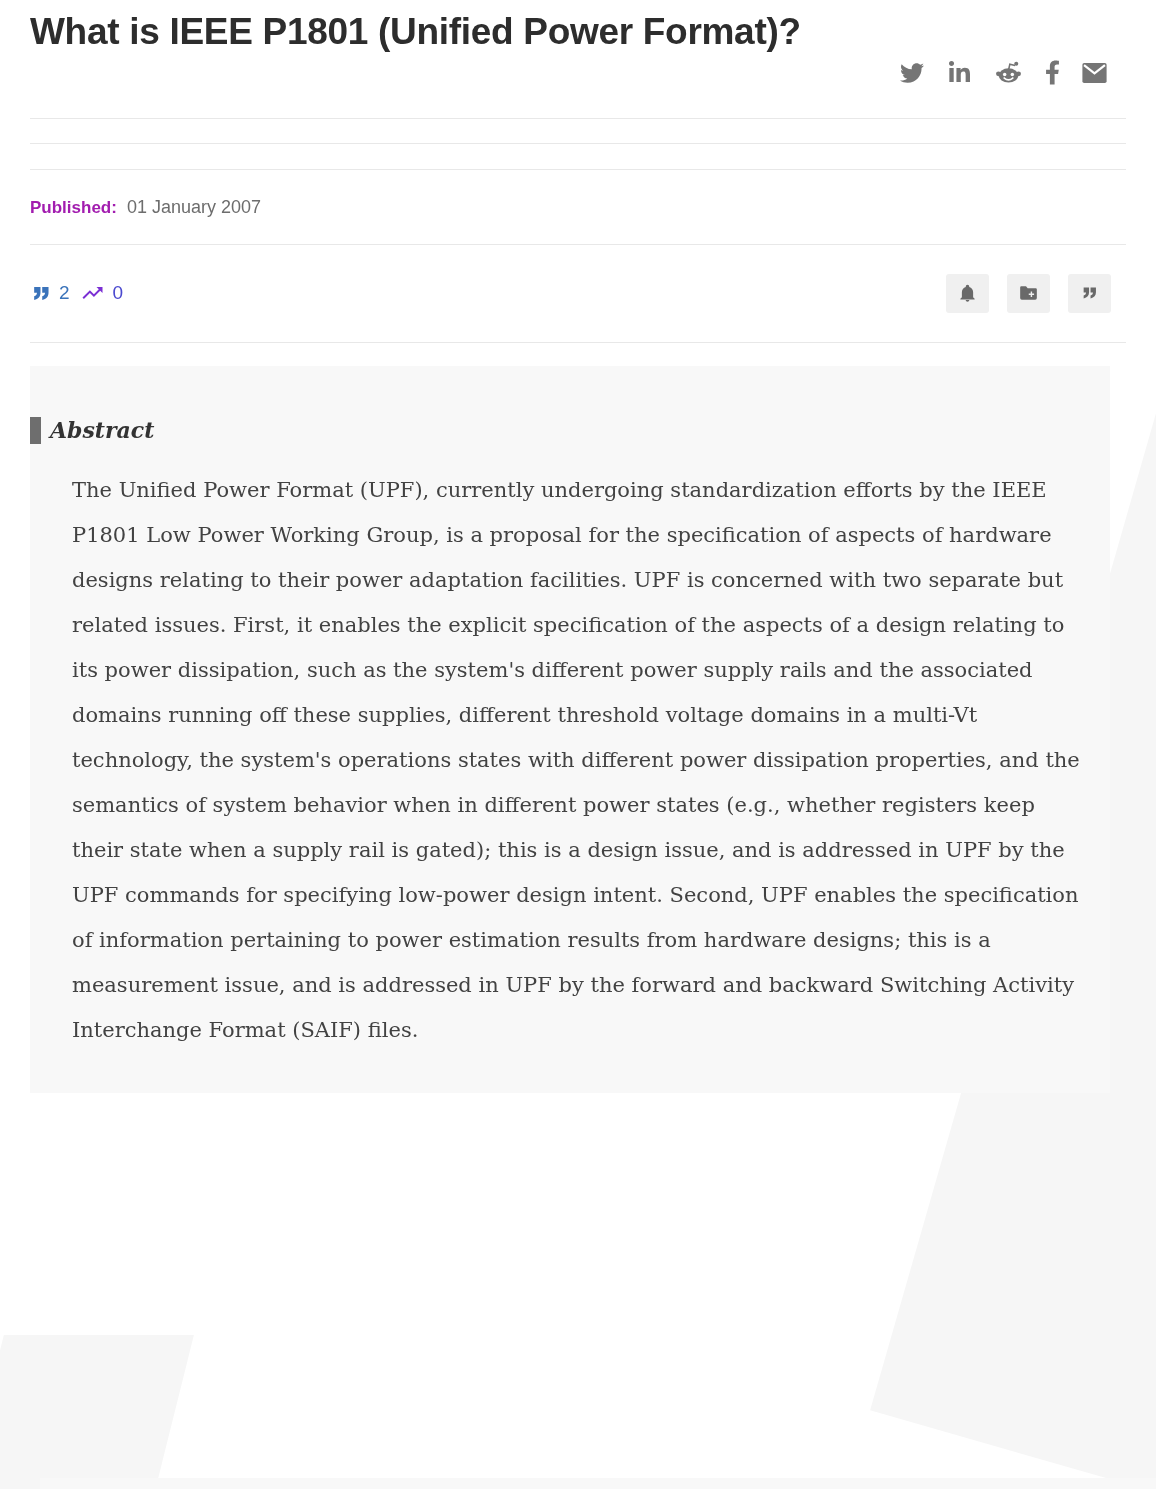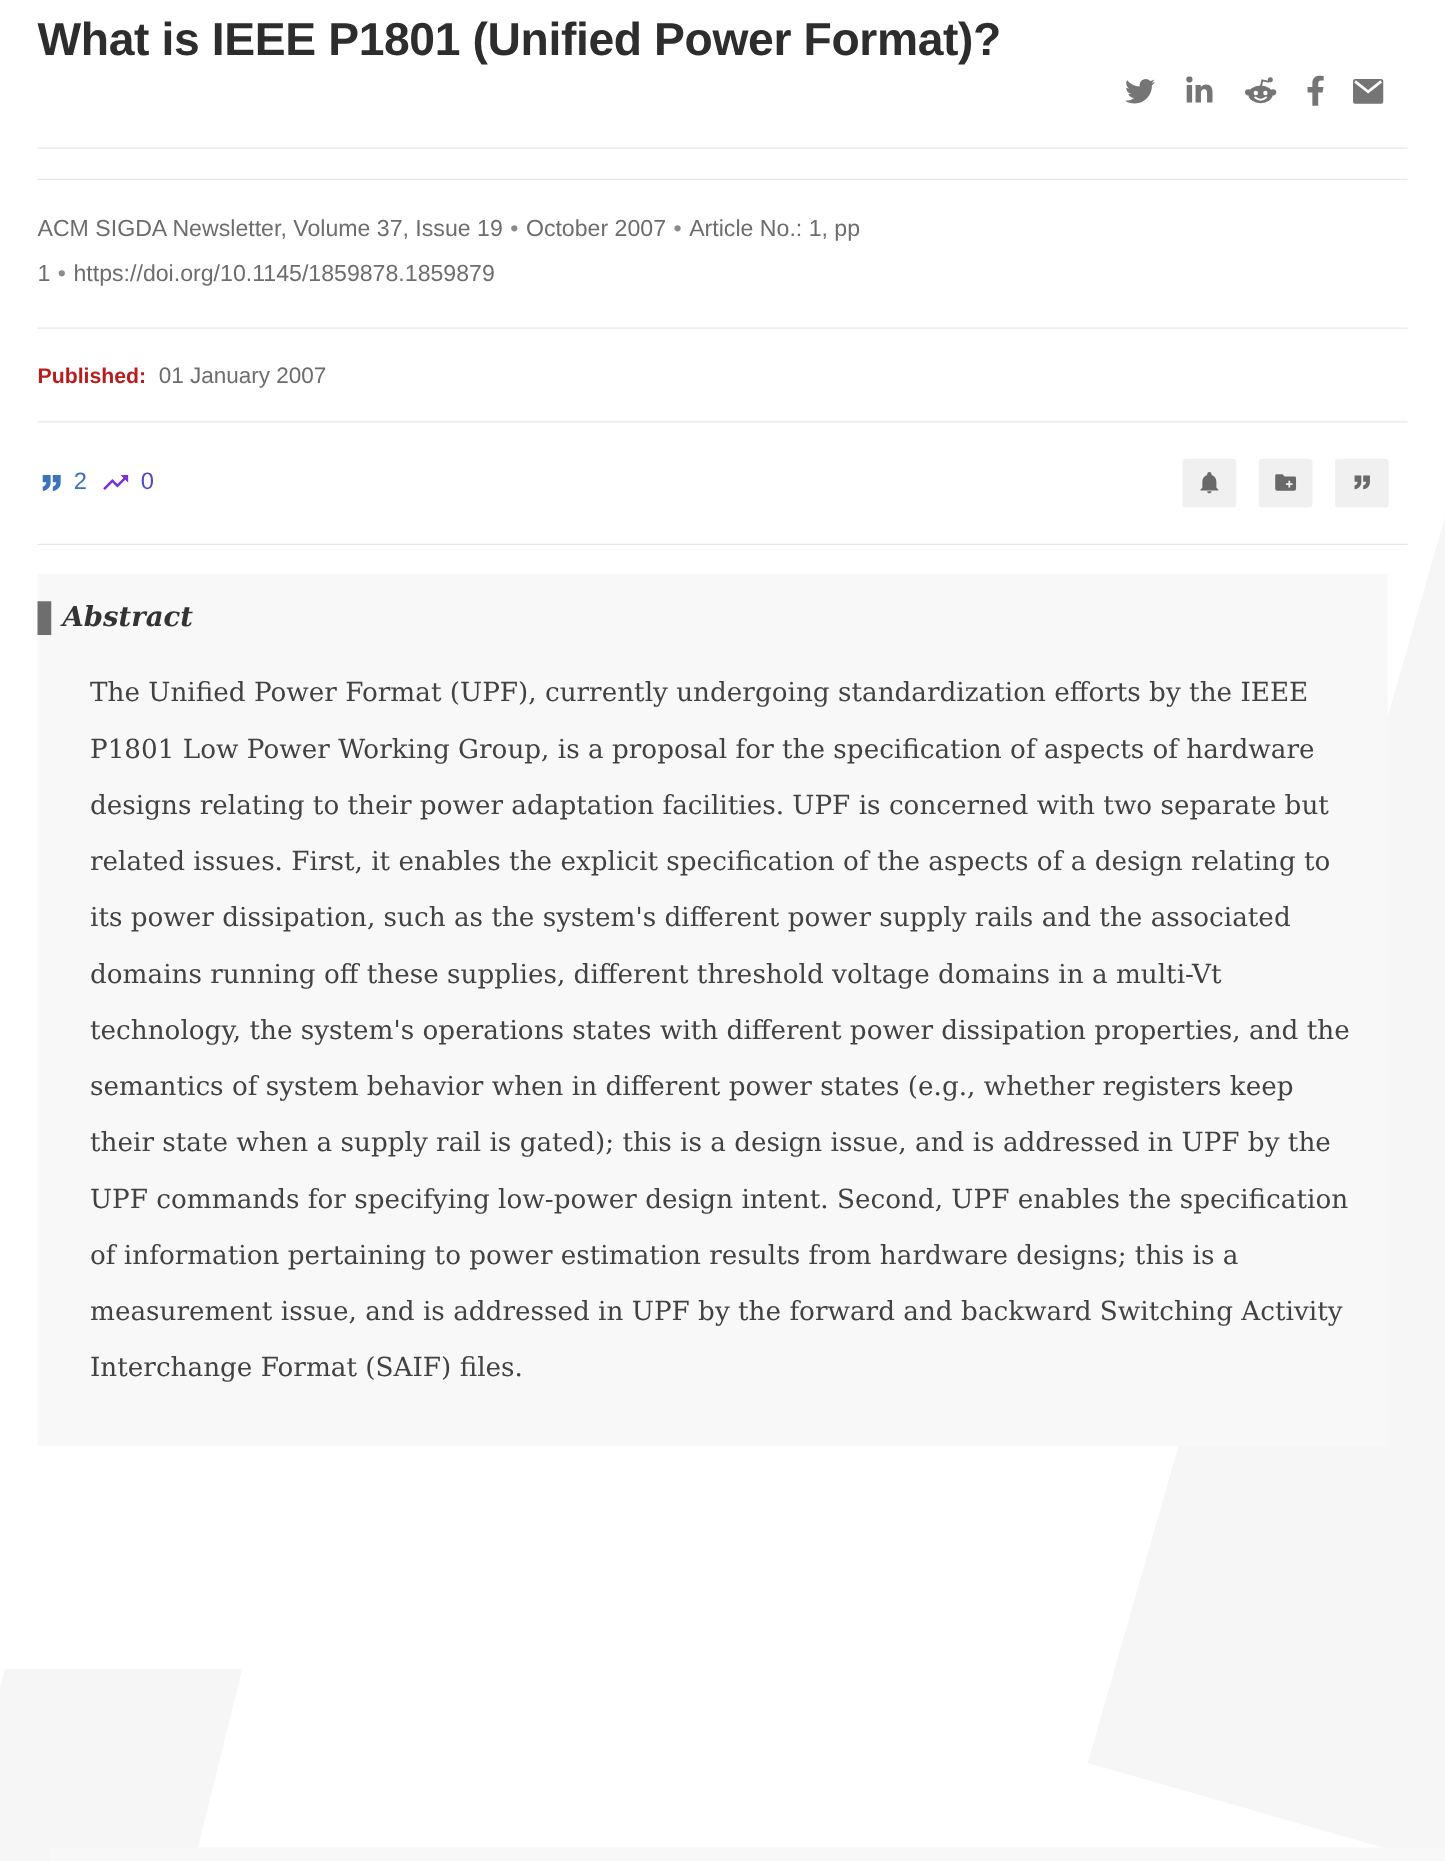--- a/index.html
+++ b/index.html
@@ -49,21 +49,21 @@
   .author-name{font-size:18px;color:#6a6a6a;text-decoration:underline;text-underline-offset:4px;text-decoration-color:#9a9a9a;cursor:pointer;}
   .claims-link{font-size:18px;color:var(--link-teal);text-decoration:underline;text-underline-offset:4px;margin-left:17px;cursor:pointer;}
 
   .pub-info{
     margin-top:21px;max-width:745px;font-size:18.5px;line-height:36px;color:var(--text-gray);
   }
   .pub-info .sep{margin:0 6px;color:#8a8a8a;}
   .pub-info a{color:var(--text-gray);text-decoration:none;cursor:pointer;}
 
   .published-row{margin-top:27px;height:24px;display:flex;align-items:baseline;}
-  .published-label{font-size:17px;font-weight:700;color:#b91c1c;margin-right:10px;}
+  .published-label{font-size:17px;font-weight:700;color:#a21caf;margin-right:10px;}
   .published-date{font-size:18px;color:var(--text-gray);}
   .pub-after{margin-top:25px;}
 
   .metrics-row{display:flex;align-items:center;justify-content:space-between;padding:29px 0;}
   .metrics-left{display:flex;align-items:center;gap:9px;}
   .metric{display:inline-flex;align-items:center;gap:7px;cursor:pointer;}
   .metric .count{font-size:19px;}
   .cite-metric{color:var(--citation-blue);}
   .cite-metric .count{color:var(--citation-blue);}
   .trend-metric{color:var(--trend-purple);}
@@ -71,21 +71,21 @@
   .actions{display:flex;gap:18px;margin-right:15px;}
   .action-btn{
     width:43px;height:39px;border:none;border-radius:3px;background:var(--btn-bg);
     display:inline-flex;align-items:center;justify-content:center;color:#696969;cursor:pointer;
   }
 
   .abstract-box{
     margin-top:23px;width:1080px;background:var(--box-bg);
     padding:22px 0 40px 0;
   }
-  .abstract-heading{display:flex;align-items:center;}
+  .abstract-heading{display:flex;align-items:center;margin-top:29px;}
   .heading-marker{width:11px;height:27px;background:#6e6e6e;margin-right:9px;flex:0 0 auto;}
   .heading-text{
     font-family:"DejaVu Serif",serif;font-style:italic;font-weight:700;
     font-size:22px;color:#333;
   }
   .abstract-text{
     margin:24px 18px 0 42px;width:1020px;
     font-family:"DejaVu Serif",serif;font-size:21px;line-height:45px;color:#424242;
   }
   svg{display:block;}
@@ -138,23 +138,20 @@
         <path d="M2.5 2.8l9.5 7.6 9.5-7.6" stroke="#fff" stroke-width="2" fill="none"></path>
       </svg>
     </a>
   </div>
 
   <hr class="divider d1">
 
 
   <hr class="divider d2">
 
-  <div class="pub-info">
-    <a>ACM SIGDA Newsletter, Volume 37, Issue 19</a><span class="sep">•</span><span>October 2007</span><span class="sep">•</span><span>Article No.: 1, pp 1</span><span class="sep">•</span><a>https://doi.org/10.1145/1859878.1859879</a>
-  </div>
 
   <hr class="divider d3 pub-after">
 
   <div class="published-row">
     <span class="published-label">Published:</span>
     <span class="published-date">01 January 2007</span>
   </div>
 
   <hr class="divider d3">
 

